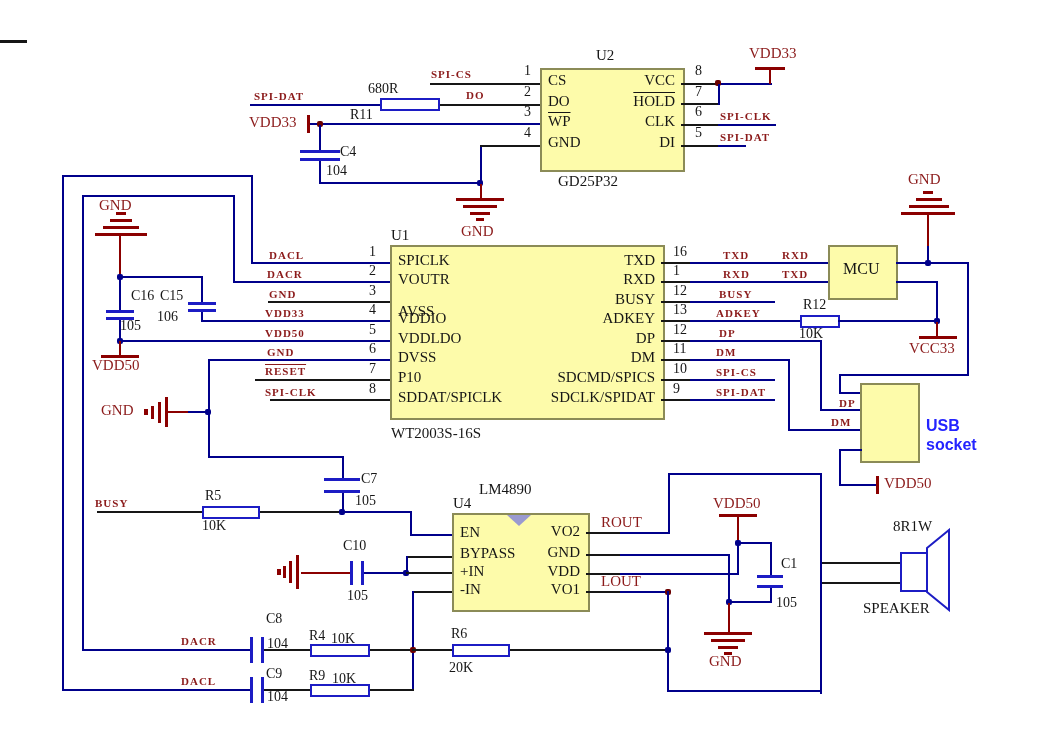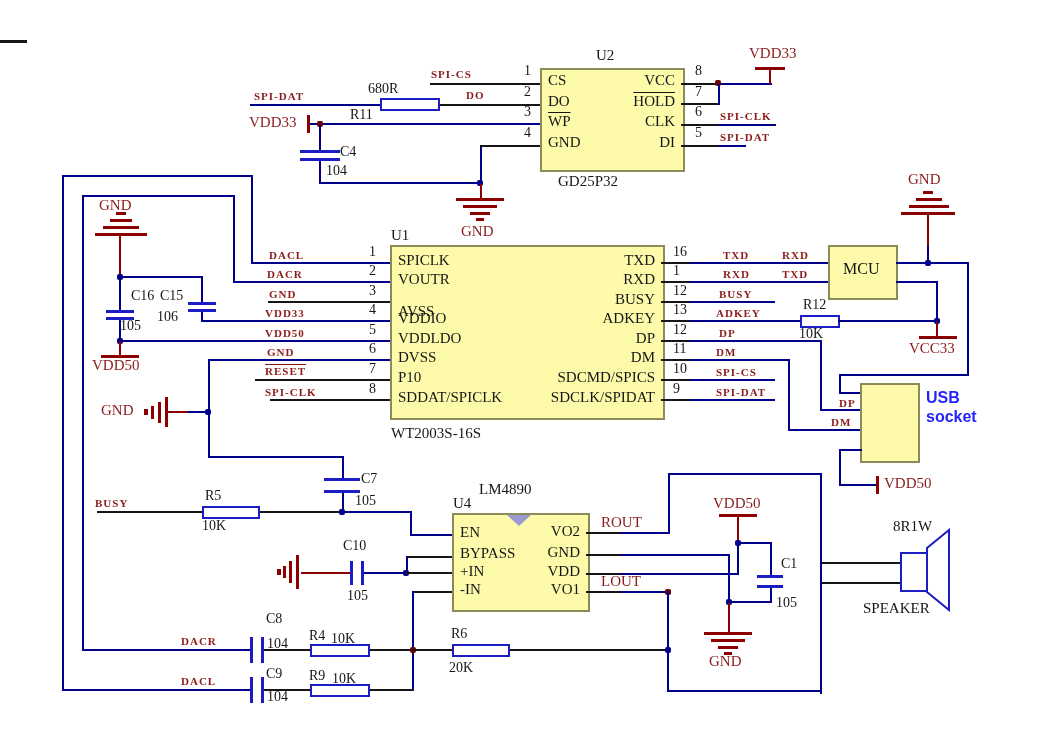--- a/index.html
+++ b/index.html
@@ -22,21 +22,21 @@
   
   .t{position:absolute;white-space:nowrap;color:#161616;line-height:1.05;}
   .pin{font-size:15px;}
   .num{font-size:14px;}
   .ref{font-size:15px;}
   .des{font-size:14px;}
   .net{font-weight:bold;font-size:11px;letter-spacing:1px;color:#8b1a1a;}
   .pwr{font-size:15px;color:#8b1a1a;}
   .ra{text-align:right;}
   .ov{text-decoration:overline;}
-  .usb{font-family:"Liberation Sans",sans-serif;font-weight:bold;font-size:16px;color:#2424ff;}
+  .usb{font-family:"Liberation Sans",sans-serif;font-weight:bold;font-size:16px;color:#2424ff;margin-top:28px;}
   .tri{position:absolute;width:0;height:0;border-left:12px solid transparent;
        border-right:12px solid transparent;border-top:11px solid #9a9ad0;}
 </style>
 </head>
 <body>
 
 <div class="board">
 
   <i class="w b" style="left:0px;top:40px;width:27px;height:3px"></i>
 

